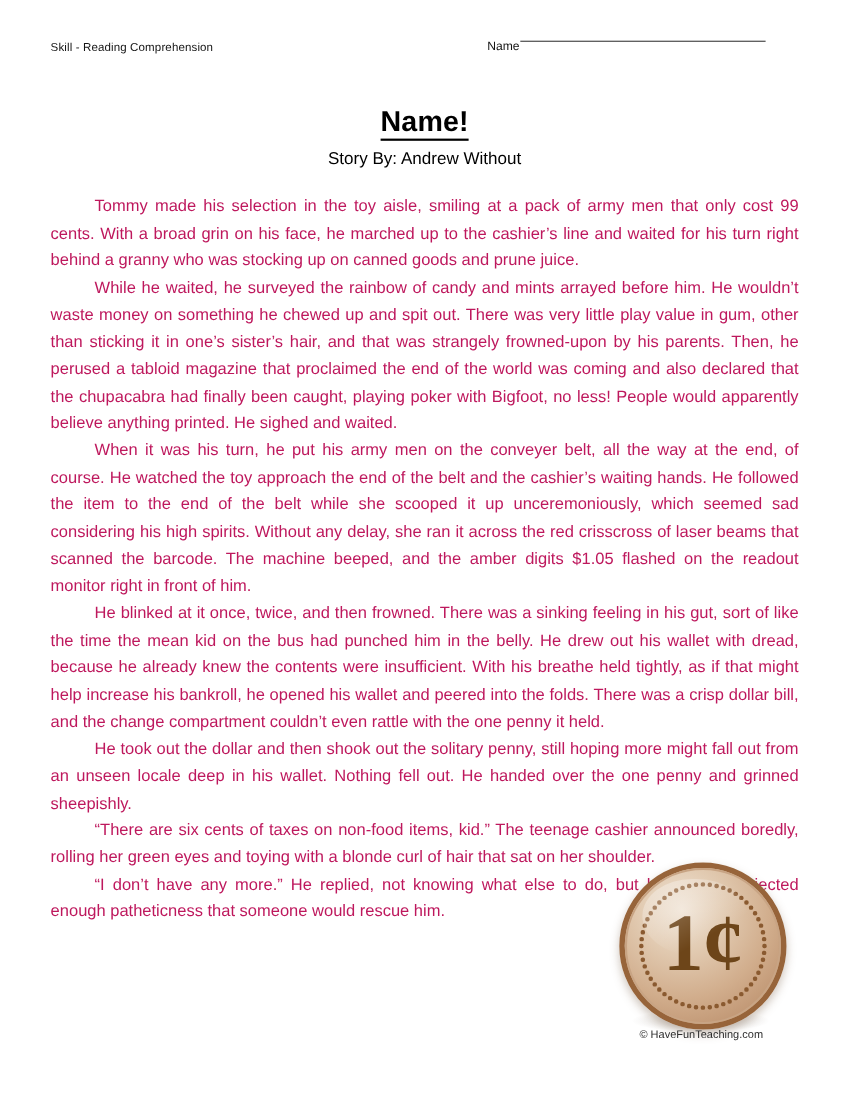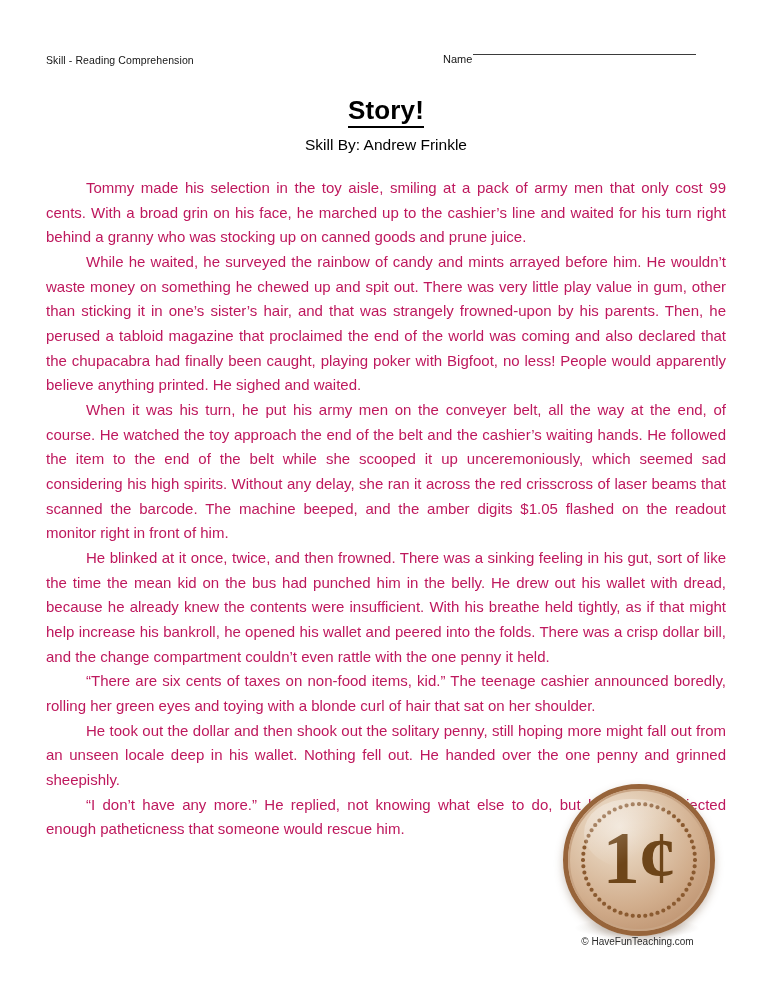--- a/index.html
+++ b/index.html
@@ -20,21 +20,21 @@
     position: absolute;
     left: 0; top: 0;
     width: 772px;
     height: 1000px;
   }
 
   
   .worksheet-header {
     position: absolute;
     left: 46px;
-    top: 54px;
+    top: 37px;
     width: 680px;
     height: 22px;
   }
   .skill-label {
     position: absolute;
     left: 0;
     top: 0;
     font-size: 10.5px;
     letter-spacing: 0.01em;
     color: #151515;
@@ -241,31 +241,31 @@
 
   <div class="worksheet-header">
     <div class="skill-label">Skill - Reading Comprehension</div>
     <div class="name-block">
       <span class="name-label">Name</span>
       <span class="name-rule"></span>
     </div>
   </div>
 
   <div class="title-area">
-    <div class="story-title">Story!</div>
-    <div class="story-byline">Skill By: Andrew Frinkle</div>
+    <div class="story-title">Name!</div>
+    <div class="story-byline">Story By: Andrew Without</div>
   </div>
 
   <div class="story-body">
     <p>Tommy made his selection in the toy aisle, smiling at a pack of army men that only cost 99 cents. With a broad grin on his face, he marched up to the cashier’s line and waited for his turn right behind a granny who was stocking up on canned goods and prune juice.</p>
     <p>While he waited, he surveyed the rainbow of candy and mints arrayed before him. He wouldn’t waste money on something he chewed up and spit out. There was very little play value in gum, other than sticking it in one’s sister’s hair, and that was strangely frowned-upon by his parents. Then, he perused a tabloid magazine that proclaimed the end of the world was coming and also declared that the chupacabra had finally been caught, playing poker with Bigfoot, no less! People would apparently believe anything printed. He sighed and waited.</p>
     <p>When it was his turn, he put his army men on the conveyer belt, all the way at the end, of course. He watched the toy approach the end of the belt and the cashier’s waiting hands. He followed the item to the end of the belt while she scooped it up unceremoniously, which seemed sad considering his high spirits. Without any delay, she ran it across the red crisscross of laser beams that scanned the barcode. The machine beeped, and the amber digits $1.05 flashed on the readout monitor right in front of him.</p>
     <p>He blinked at it once, twice, and then frowned. There was a sinking feeling in his gut, sort of like the time the mean kid on the bus had punched him in the belly. He drew out his wallet with dread, because he already knew the contents were insufficient. With his breathe held tightly, as if that might help increase his bankroll, he opened his wallet and peered into the folds. There was a crisp dollar bill, and the change compartment couldn’t even rattle with the one penny it held.</p>
+    <p>He took out the dollar and then shook out the solitary penny, still hoping more might fall out from an unseen locale deep in his wallet. Nothing fell out. He handed over the one penny and grinned sheepishly.</p>
     <p>“There are six cents of taxes on non-food items, kid.” The teenage cashier announced boredly, rolling her green eyes and toying with a blonde curl of hair that sat on her shoulder.</p>
-    <p>He took out the dollar and then shook out the solitary penny, still hoping more might fall out from an unseen locale deep in his wallet. Nothing fell out. He handed over the one penny and grinned sheepishly.</p>
     <p>“I don’t have any more.” He replied, not knowing what else to do, but hoping he projected enough patheticness that someone would rescue him.</p>
   </div>
 
   <div class="coin-figure">
     <div class="coin-shadow"></div>
     <div class="coin">
       <div class="coin-rim"></div>
       <div class="coin-inner-edge"></div>
       <div class="coin-dots" id="coin-dots">
           <span style="transform: translate(0px, -56px);"></span>

